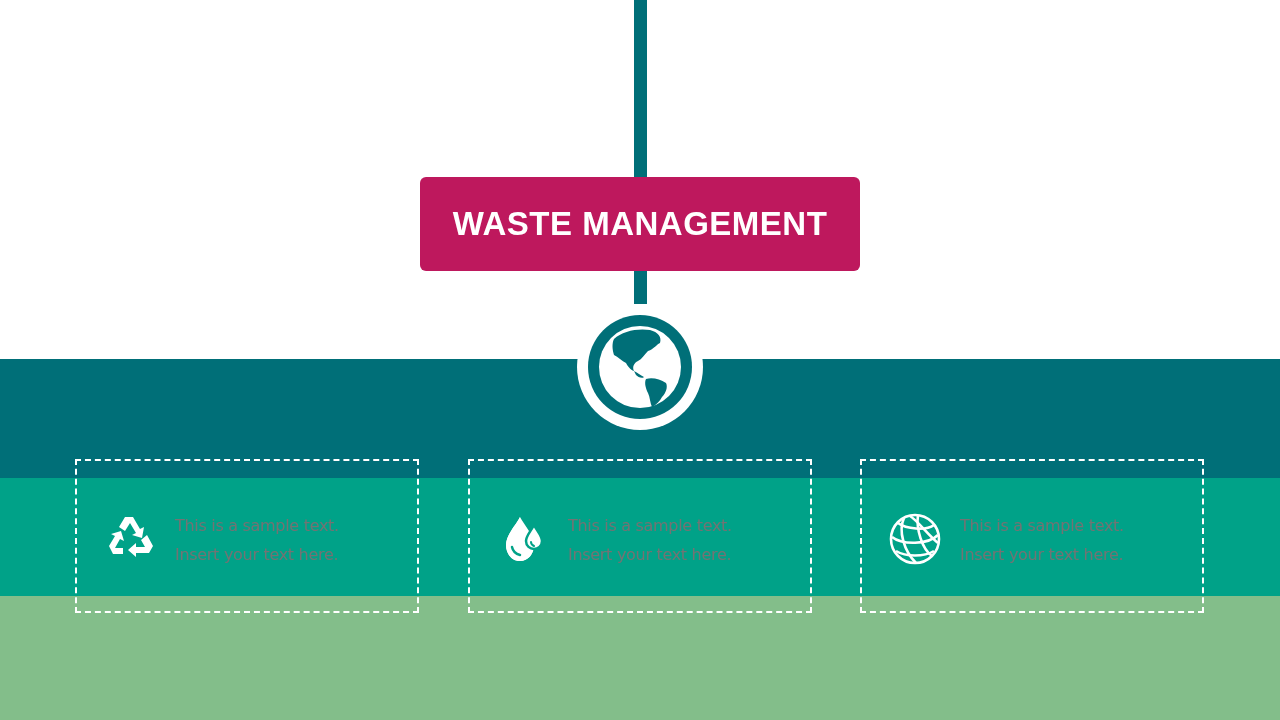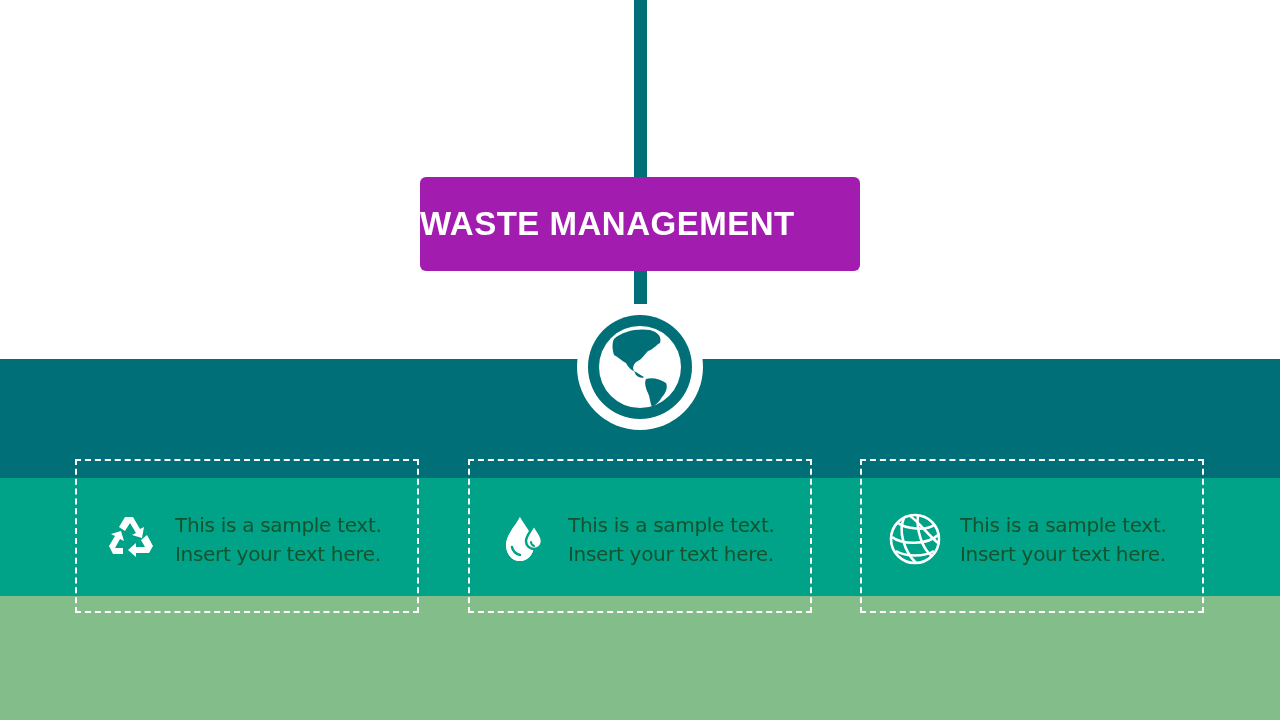--- a/index.html
+++ b/index.html
@@ -4,31 +4,31 @@
   <style>
     html, body { margin: 0; padding: 0; }
     body { width: 1280px; height: 720px; position: relative; overflow: hidden; background: #ffffff; font-family: "DejaVu Sans", sans-serif; }
     .band { position: absolute; left: 0; width: 1280px; }
     .band-teal { top: 359px; height: 119px; background: #006f78; }
     .band-green { top: 478px; height: 118px; background: #00a288; }
     .band-light { top: 596px; height: 124px; background: #83be8a; }
     .vline { position: absolute; left: 634px; width: 13px; background: #006f78; }
     .vline-top { top: 0; height: 180px; }
     .vline-mid { top: 268px; height: 36px; }
-    .title-box { position: absolute; left: 420px; top: 177px; width: 440px; height: 94px; background: #a21caf; border-radius: 6px; display: flex; align-items: center; justify-content: flex-start; }
+    .title-box { position: absolute; left: 420px; top: 177px; width: 440px; height: 94px; background: #be185d; border-radius: 6px; display: flex; align-items: center; justify-content: center; }
     .title-text { color: #ffffff; font-family: "Liberation Sans", sans-serif; font-weight: bold; font-size: 33px; letter-spacing: 0.5px; }
     .globe-outer { position: absolute; left: 577px; top: 304px; width: 126px; height: 126px; border-radius: 50%; background: #ffffff; }
     .globe-ring { position: absolute; left: 11px; top: 11px; width: 104px; height: 104px; border-radius: 50%; background: #006f78; }
     .globe-ring svg { position: absolute; left: 0; top: 0; }
     .card { position: absolute; top: 459px; width: 344px; height: 154px; border: 2.5px dashed #ffffff; box-sizing: border-box; }
     .card-1 { left: 75px; }
     .card-2 { left: 468px; }
     .card-3 { left: 860px; }
     .card-icon { position: absolute; left: 26px; top: 50px; width: 54px; height: 54px; }
-    .card-text { position: absolute; left: 98px; top: 50px; color: #14532d; font-family: "DejaVu Sans", sans-serif; font-size: 20px; line-height: 29px; white-space: nowrap; letter-spacing: -0.3px; }
+    .card-text { position: absolute; left: 98px; top: 50px; color: #737373; font-family: "DejaVu Sans", sans-serif; font-size: 16px; line-height: 29px; white-space: nowrap; letter-spacing: -0.3px; }
   </style>
 </head>
 <body>
 
 <div class="band band-teal"></div>
 <div class="band band-green"></div>
 <div class="band band-light"></div>
 
 <div class="vline vline-top"></div>
 <div class="vline vline-mid"></div>

